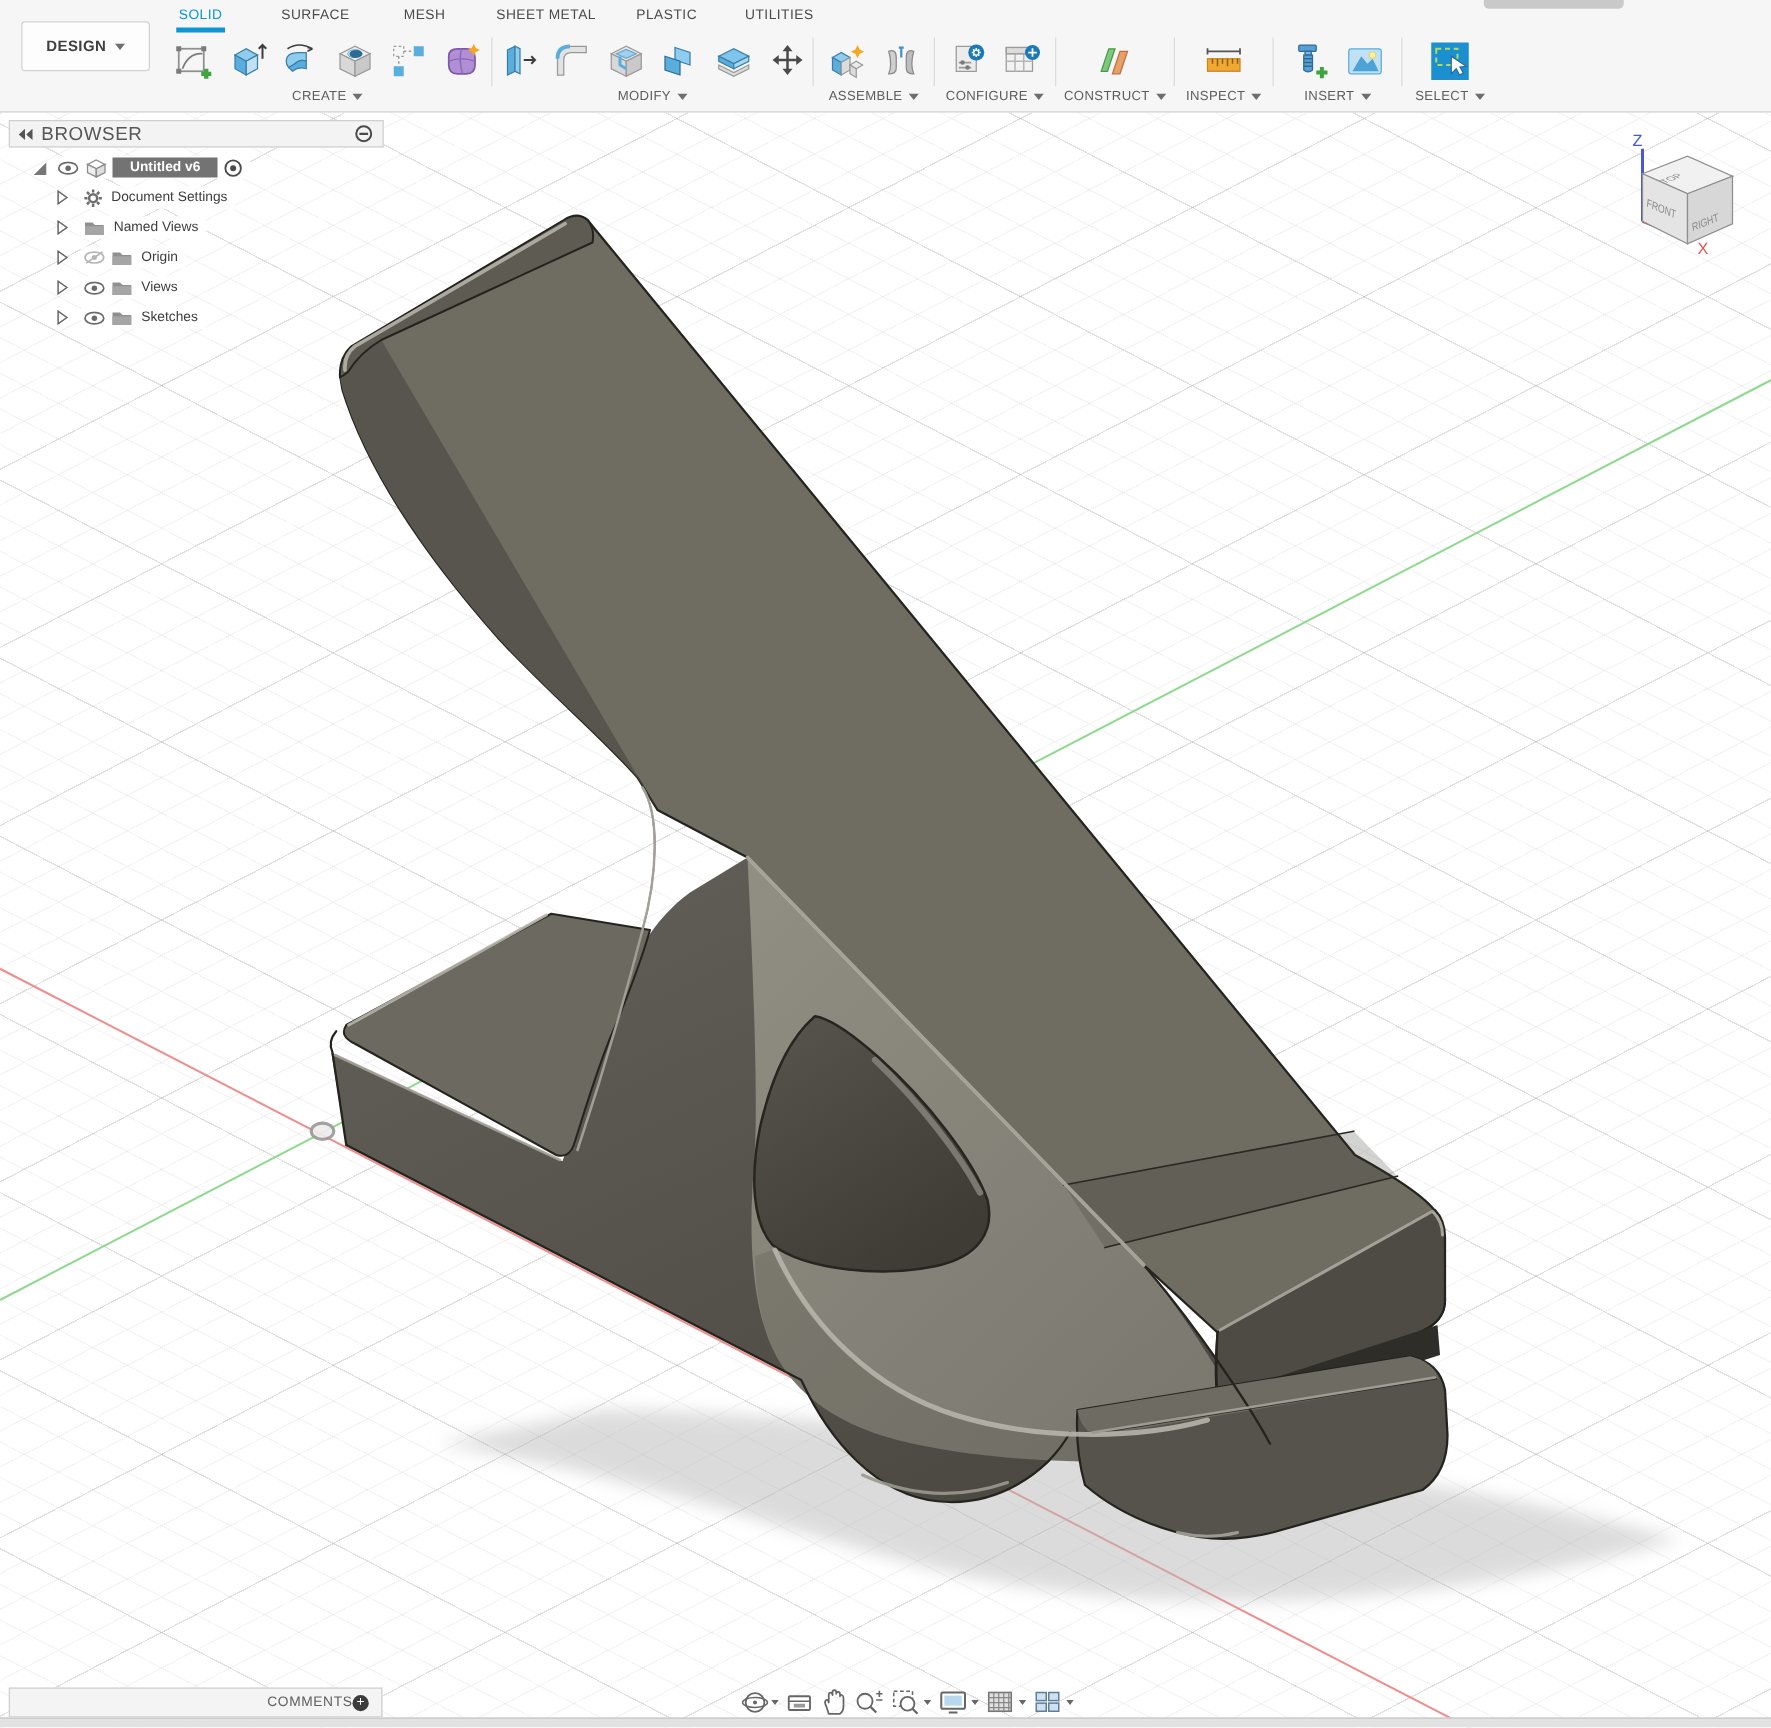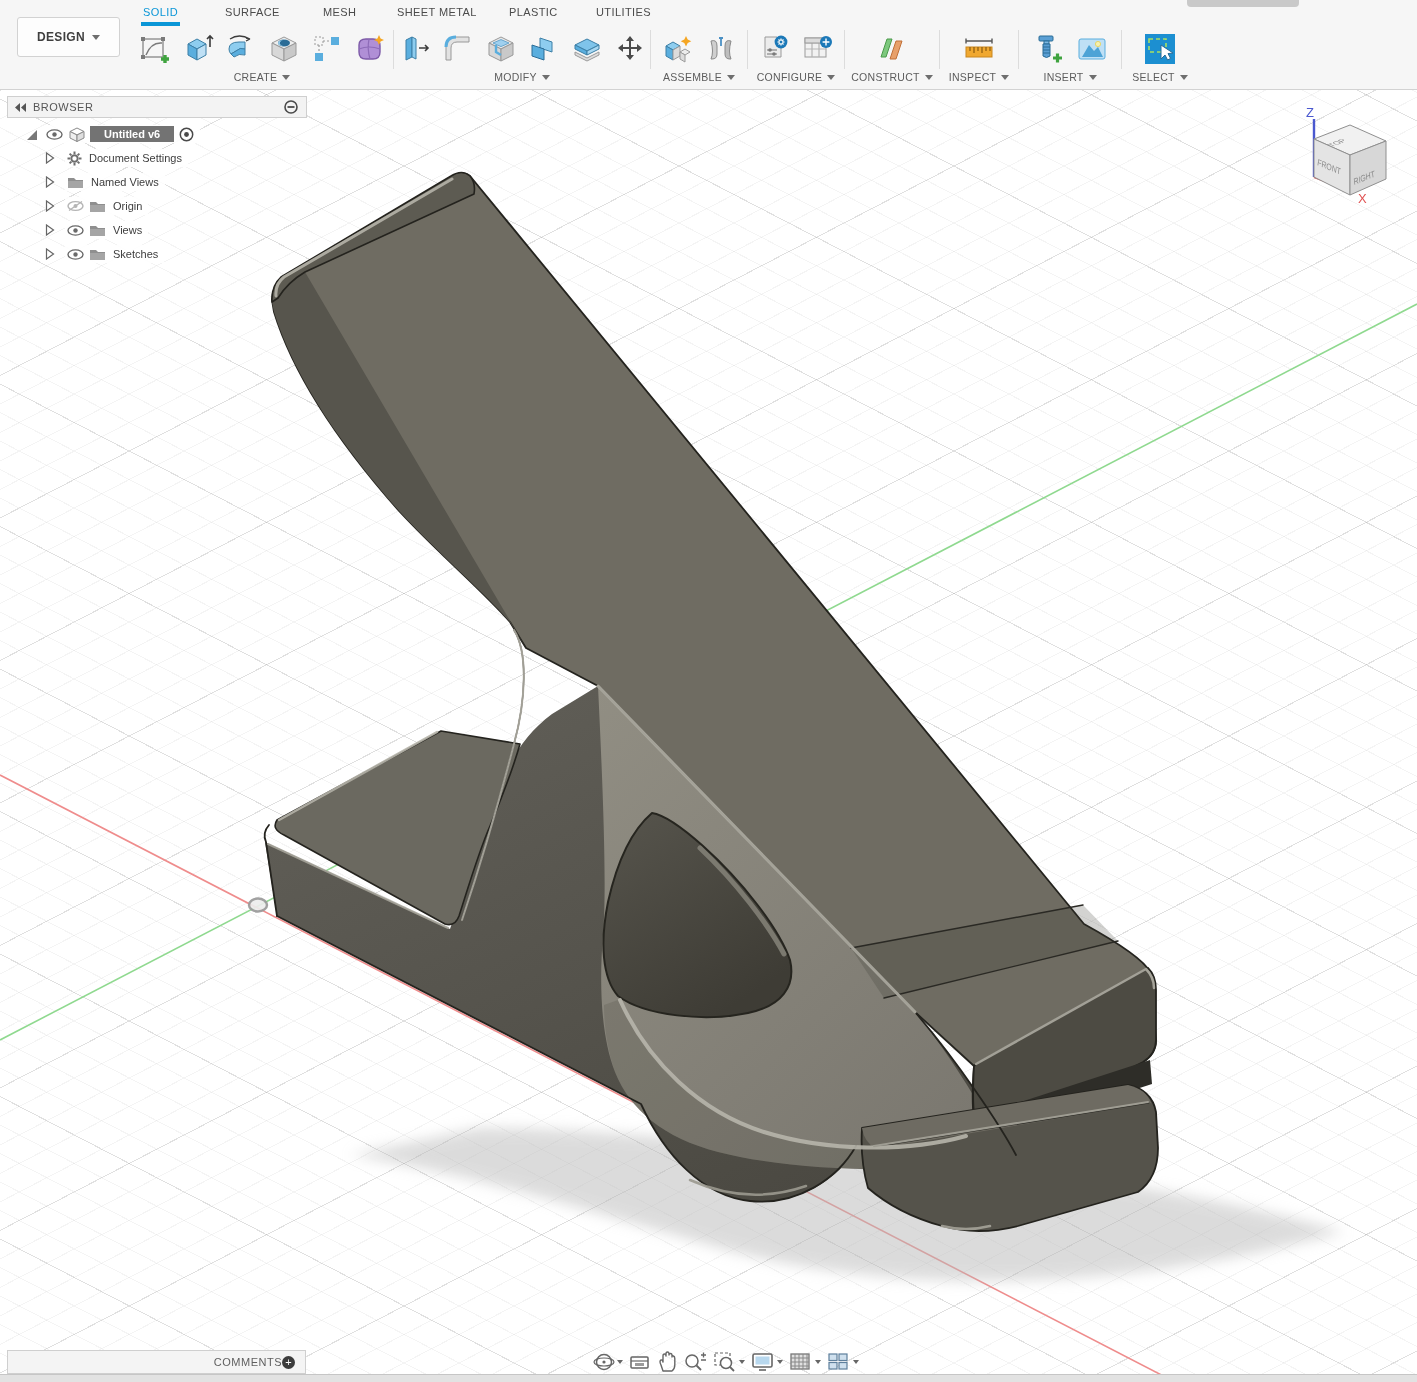--- a/index.html
+++ b/index.html
@@ -40,21 +40,21 @@
     display:flex; align-items:center; gap:5px; cursor:pointer; white-space:nowrap; }
   .caret { width:0; height:0; border-left:4px solid transparent; border-right:4px solid transparent;
     border-top:5px solid #6e6e6e; display:inline-block; }
   .sep { width:1px; align-self:stretch; background:#dcdcdc; margin:2px 2px 14px 2px; }
   .ticon { width:38px; height:40px; display:flex; align-items:center; justify-content:center; cursor:pointer; }
   .ticon svg { display:block; }
 
   
   .browser { position:absolute; left:7px; top:96px; width:300px; z-index:15; }
   .browser-header { height:22px; background:#f3f3f3; border:1px solid #cfcfcf;
-    display:flex; align-items:center; font-size:11px; color:#565656; letter-spacing:.5px; }
+    display:flex; align-items:center; font-size:15px; color:#565656; letter-spacing:.5px; }
   .browser-header .title { flex:1; margin-left:6px; }
   .tree { margin-top:7px; font-size:11px; color:#3d3d3d; }
   .trow { display:flex; align-items:center; height:18px; margin-bottom:6px; }
   .trow .bg { display:flex; align-items:center; height:18px; background:rgba(255,255,255,0.88);
     padding:0 6px 0 2px; }
   .root-label { background:#737373; color:#fff; font-weight:700; padding:2px 14px; font-size:11px; }
   .mini { display:inline-flex; align-items:center; justify-content:center; }
 
   
   .comments { position:absolute; left:7px; top:1350px; width:299px; height:24px;

